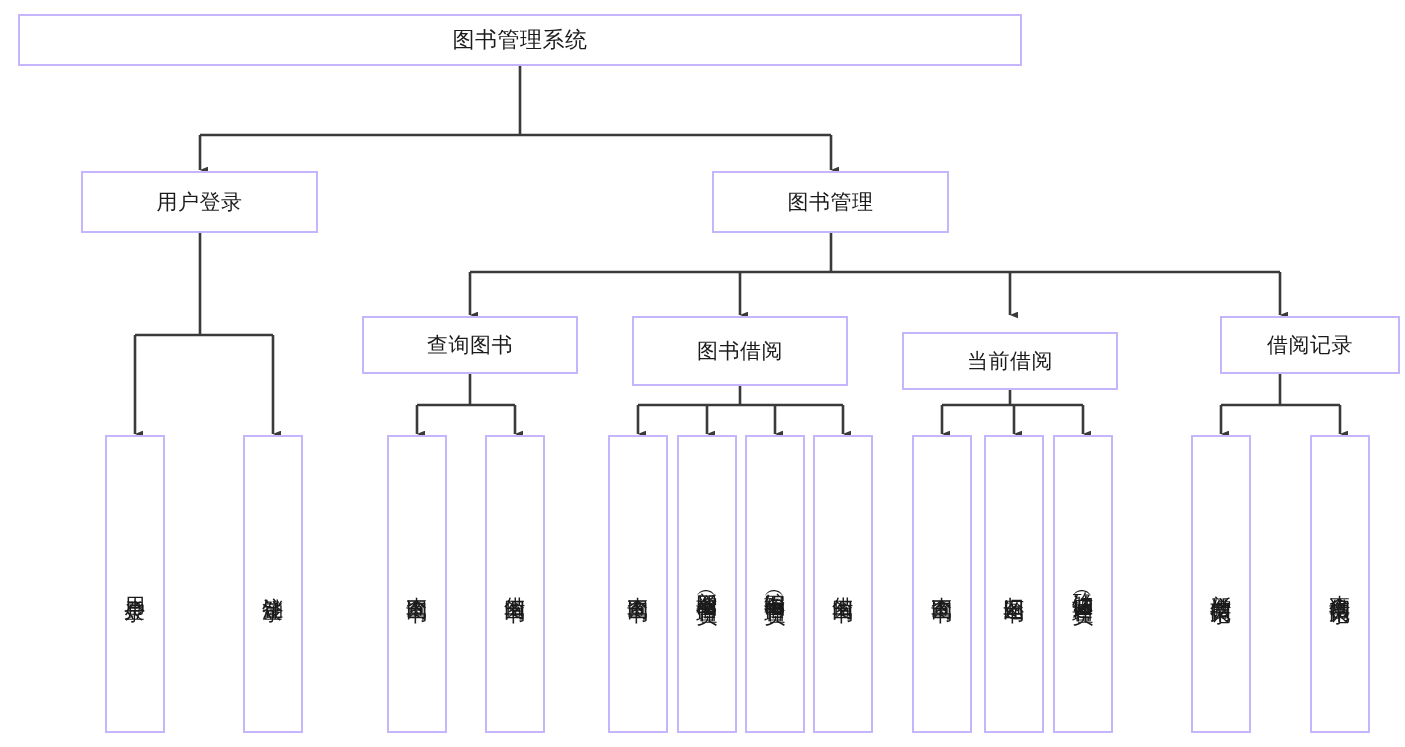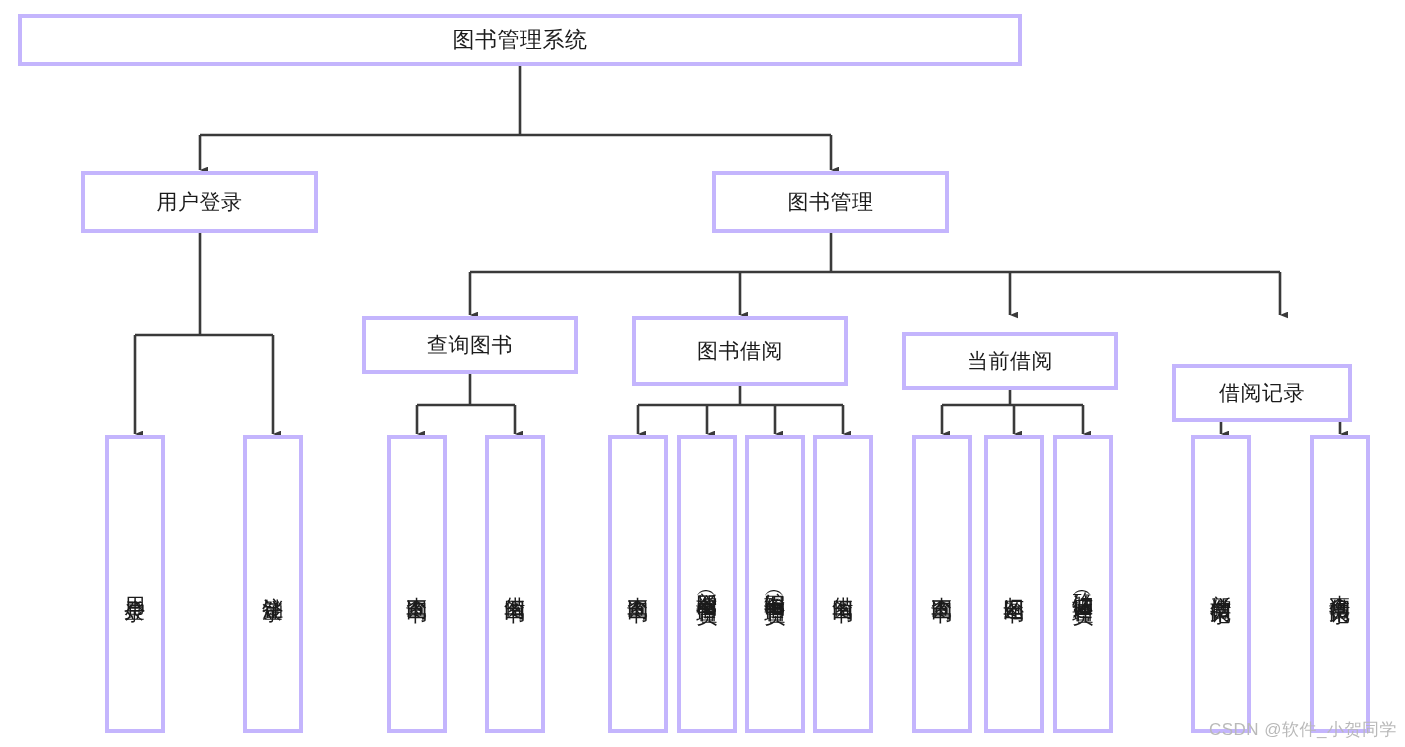--- a/index.html
+++ b/index.html
@@ -14,21 +14,21 @@
     position: relative;
     width: 1405px;
     height: 747px;
     background: #ffffff;
     overflow: hidden;
   }
   .node-box {
     position: absolute;
     box-sizing: border-box;
     background: #ffffff;
-    border: 4px solid #c4b5fd;
+    border: 2px solid #c4b5fd;
     display: flex;
     align-items: center;
     justify-content: center;
   }
   .node-label-h {
     font-size: 21px;
     color: #1b1b1b;
     line-height: 1.25;
     text-align: center;
     white-space: nowrap;
@@ -121,21 +121,21 @@
       </div>
       <div class="node-box" style="left: 362px; top: 316px; width: 216px; height: 58px;">
         <span class="node-label-h">查询图书</span>
       </div>
       <div class="node-box" style="left: 632px; top: 316px; width: 216px; height: 70px;">
         <span class="node-label-h">图书借阅</span>
       </div>
       <div class="node-box" style="left: 902px; top: 316px; width: 216px; height: 58px; margin-top: 16px;">
         <span class="node-label-h">当前借阅</span>
       </div>
-      <div class="node-box" style="left: 1172px; top: 316px; width: 180px; height: 58px; margin-top: 48px;">
+      <div class="node-box" style="left: 1220px; top: 316px; width: 180px; height: 58px;">
         <span class="node-label-h">借阅记录</span>
       </div>
       <div class="node-box" style="left: 105px; top: 435px; width: 60px; height: 298px;">
         <span class="node-label-v">用户登录</span>
       </div>
       <div class="node-box" style="left: 243px; top: 435px; width: 60px; height: 298px;">
         <span class="node-label-v">注销登录</span>
       </div>
       <div class="node-box" style="left: 387px; top: 435px; width: 60px; height: 298px;">
         <span class="node-label-v">查询图书</span>
@@ -164,14 +164,13 @@
       <div class="node-box" style="left: 1053px; top: 435px; width: 60px; height: 298px;">
         <span class="node-label-v">确认归还（管理员）</span>
       </div>
       <div class="node-box" style="left: 1191px; top: 435px; width: 60px; height: 298px;">
         <span class="node-label-v">新增借阅记录</span>
       </div>
       <div class="node-box" style="left: 1310px; top: 435px; width: 60px; height: 298px;">
         <span class="node-label-v">查询借阅记录</span>
       </div>
     </div>
-  <div id="watermark">CSDN @软件_小贺同学</div>
 </div>
 
 </body></html>

